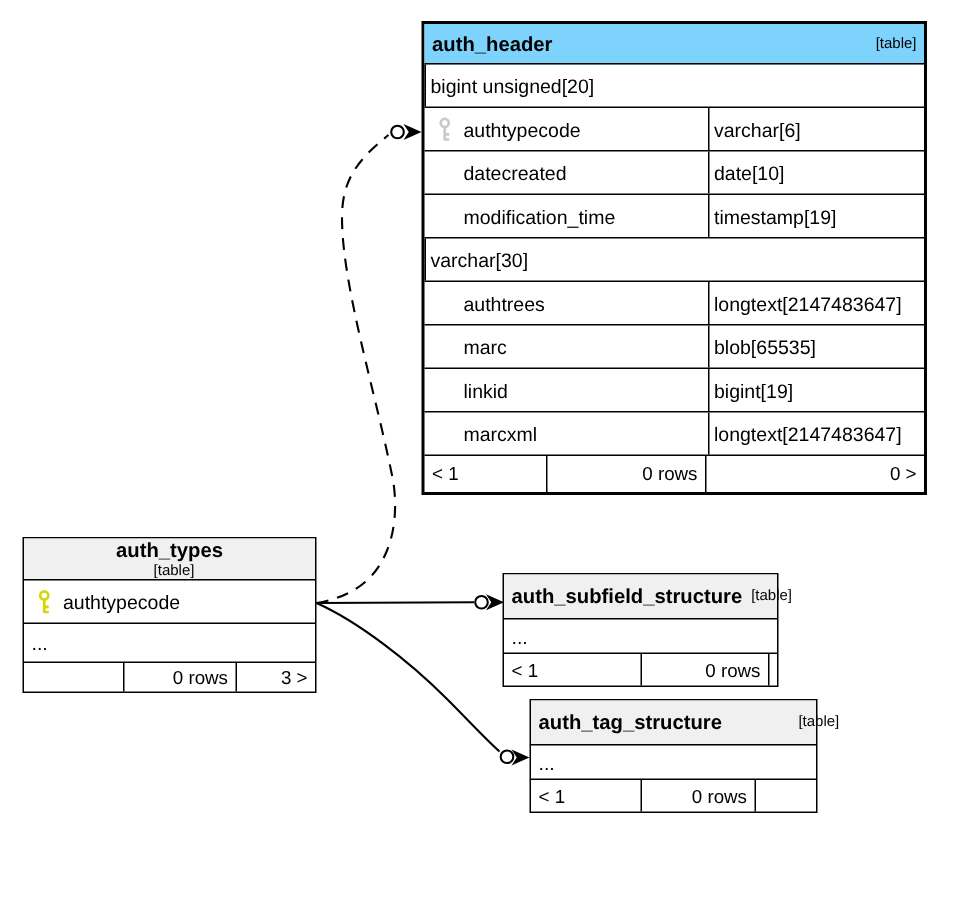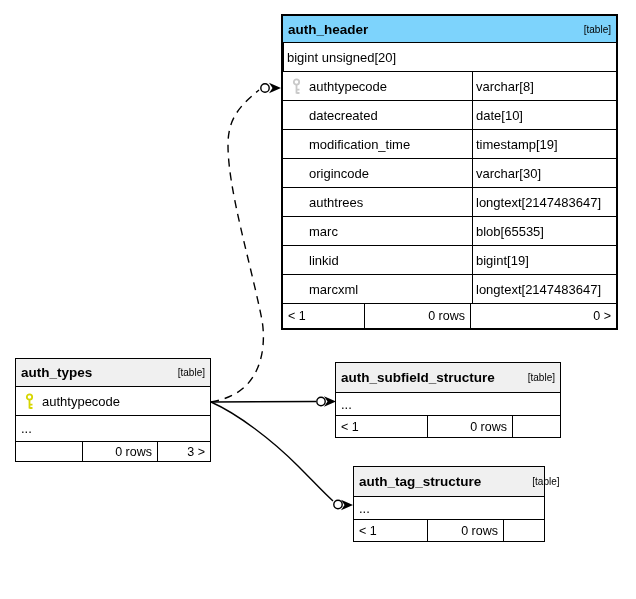--- a/index.html
+++ b/index.html
@@ -93,21 +93,21 @@
   #tbl-auth-types { left: 15px; top: 358px; width: 196px; height: 104px; }
   #tbl-auth-types .tbl-title { height: 28px; }
   #tbl-auth-types .crow { height: 29px; }
   #tbl-auth-types .crow .name-cell { flex: 1 1 auto; }
   #tbl-auth-types .dots-row { height: 26px; }
   #tbl-auth-types .fcell.c1 { width: 67px; flex: 0 0 67px; }
   #tbl-auth-types .fcell.c2 { width: 75px; flex: 0 0 75px; }
   #tbl-auth-types .fcell.c3 { flex: 1 1 auto; }
 
   
-  #tbl-auth-subfield { left: 335px; top: 362px; width: 226px; height: 76px; }
+  #tbl-auth-subfield { left: 335px; top: 382px; width: 184px; height: 76px; }
   #tbl-auth-subfield .tbl-title { height: 30px; }
   #tbl-auth-subfield .dots-row { height: 23px; }
   #tbl-auth-subfield .fcell.c1 { width: 92px; flex: 0 0 92px; }
   #tbl-auth-subfield .fcell.c2 { width: 85px; flex: 0 0 85px; }
   #tbl-auth-subfield .fcell.c3 { flex: 1 1 auto; }
 
   
   #tbl-auth-tag { left: 353px; top: 466px; width: 192px; height: 76px; }
   #tbl-auth-tag .tbl-title { height: 30px; }
   #tbl-auth-tag .dots-row { height: 23px; }
@@ -169,44 +169,40 @@
     <div class="crow">
       <div class="name-cell">
         <span class="keyspot">
             <svg class="key-fk" width="11" height="17" viewBox="0 0 11 17" style="color: rgb(201, 201, 201);">
               <circle cx="5.5" cy="4" r="2.7" fill="none" stroke="currentColor" stroke-width="1.8"></circle>
               <path d="M5.5 6.7 V15.6 M5.5 11.6 H8.5 M5.5 15 H8.5" stroke="currentColor" stroke-width="1.8" fill="none"></path>
             </svg>
           </span>
         <span>authtypecode</span>
       </div>
-      <div class="type-cell">varchar[8]</div>
+      <div class="type-cell">varchar[6]</div>
     </div>
 
     <div class="crow">
       <div class="name-cell">
         <span class="keyspot"></span>
         <span>datecreated</span>
       </div>
       <div class="type-cell">date[10]</div>
     </div>
 
     <div class="crow">
       <div class="name-cell">
         <span class="keyspot"></span>
         <span>modification_time</span>
       </div>
       <div class="type-cell">timestamp[19]</div>
     </div>
 
     <div class="crow">
-      <div class="name-cell">
-        <span class="keyspot"></span>
-        <span>origincode</span>
-      </div>
       <div class="type-cell">varchar[30]</div>
     </div>
 
     <div class="crow">
       <div class="name-cell">
         <span class="keyspot"></span>
         <span>authtrees</span>
       </div>
       <div class="type-cell">longtext[2147483647]</div>
     </div>
@@ -236,21 +232,21 @@
     </div>
 
     <div class="tbl-footer">
       <div class="fcell c1 left sep">&lt; 1</div>
       <div class="fcell c2 right sep">0 rows</div>
       <div class="fcell c3 right">0 &gt;</div>
     </div>
   </div>
 
   <div class="tbl" id="tbl-auth-types">
-    <div class="tbl-title" style="background: rgb(240, 240, 240);">
+    <div class="tbl-title" style="background: rgb(240, 240, 240); flex-direction: column;">
       <span class="tname">auth_types</span>
       <span class="ttag">[table]</span>
     </div>
     <div class="crow">
       <div class="name-cell">
         <span class="keyspot">
             <svg class="key-pk" width="11" height="17" viewBox="0 0 11 17" style="color: rgb(214, 214, 0);">
               <circle cx="5.5" cy="4" r="2.7" fill="none" stroke="currentColor" stroke-width="1.8"></circle>
               <path d="M5.5 6.7 V15.6 M5.5 11.6 H8.5 M5.5 15 H8.5" stroke="currentColor" stroke-width="1.8" fill="none"></path>
             </svg>

